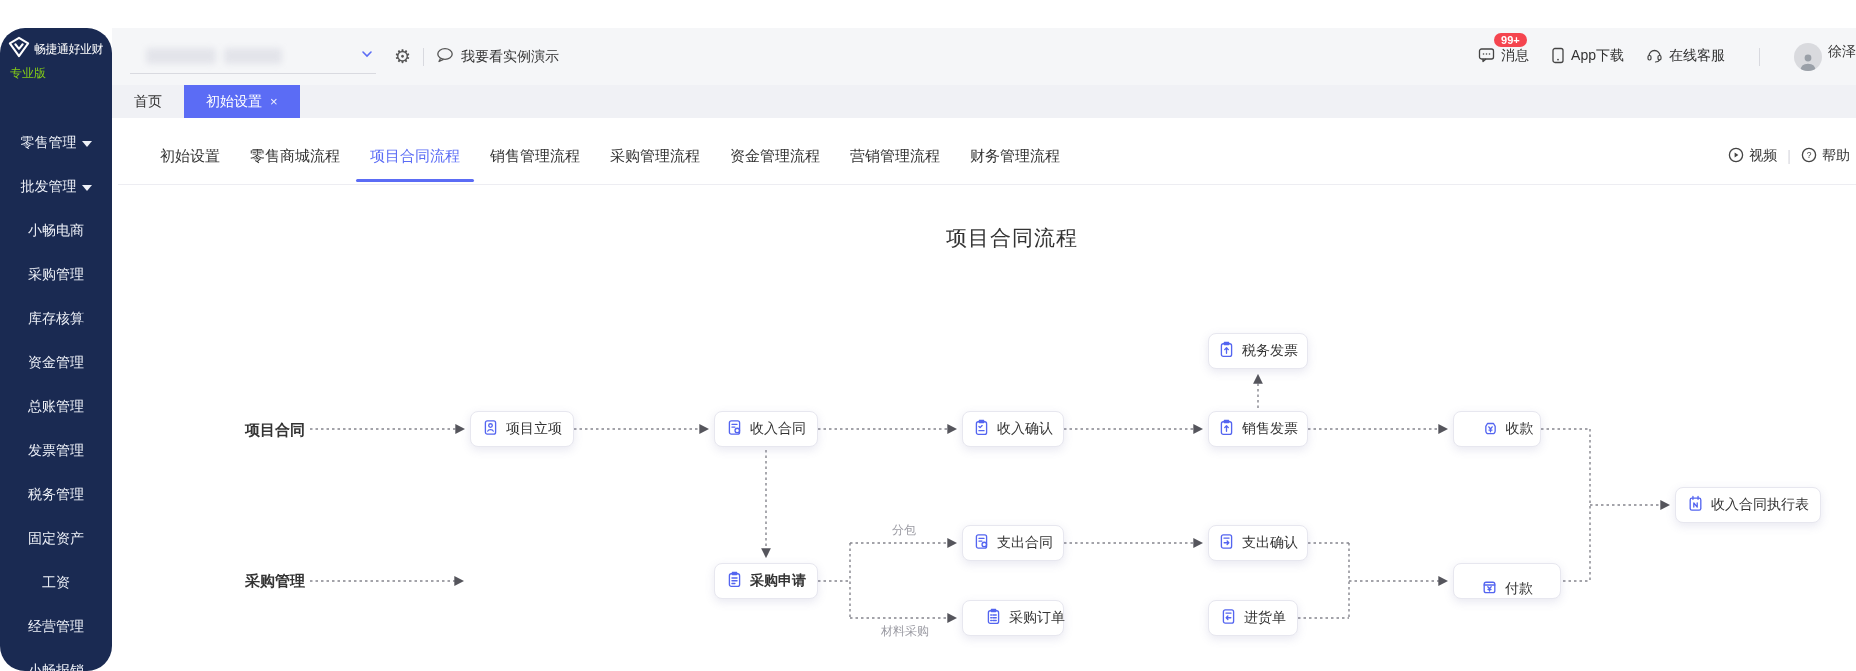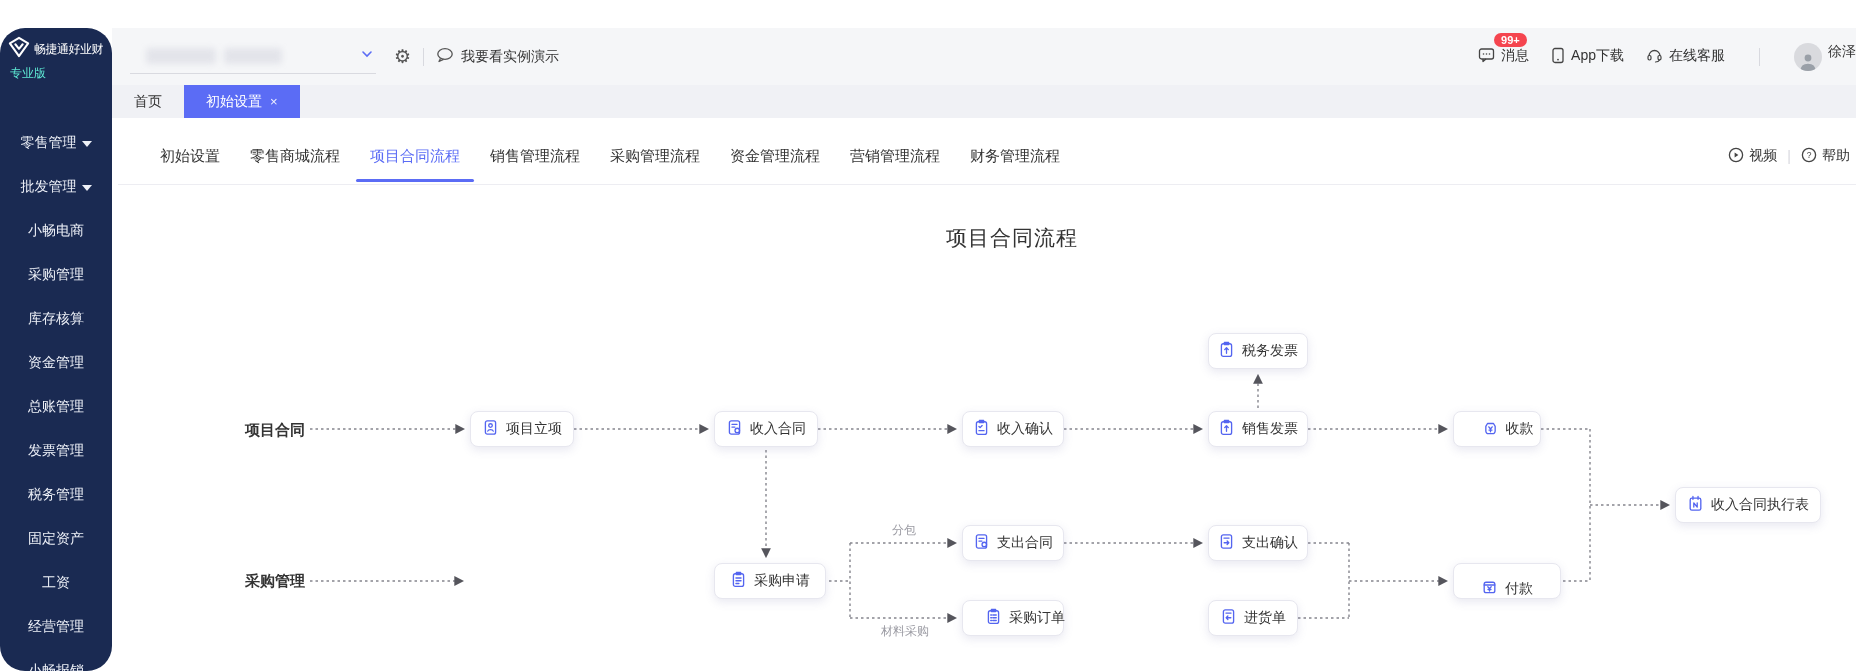--- a/index.html
+++ b/index.html
@@ -5,21 +5,21 @@
   * { margin:0; padding:0; box-sizing:border-box; }
   html,body { width:1856px; height:671px; overflow:hidden;
     font-family:"Liberation Sans","DejaVu Sans",sans-serif; background:#fff; }
   .top-strip { position:absolute; left:0; top:0; width:1856px; height:28px; background:#ffffff; }
 
   
   .sidebar { position:absolute; left:0; top:28px; width:112px; height:643px; background:#1a2a52;border-radius:25px; }
   .logo-block { height:57px; padding:8px 6px 0 8px; color:#fff; }
   .logo-row { display:flex; align-items:center; gap:4px; }
   .brand-name { font-size:12px; color:#fff; white-space:nowrap; letter-spacing:-0.5px; }
-  .brand-edition { font-size:12px; color:#5eead4; margin:3px 0 0 2px; }
+  .brand-edition { font-size:12px; color:#84cc16; margin:3px 0 0 2px; }
   .menu { padding-top:36px; }
   .menu-item { height:44px; display:flex; align-items:center; justify-content:center; gap:5px;
     color:#eef1f8; font-size:14px; cursor:pointer; }
   .caret { width:0; height:0; border-left:5px solid transparent; border-right:5px solid transparent;
     border-top:6px solid #eef1f8; margin-top:2px; }
 
   
   .header { position:absolute; left:112px; top:28px; width:1744px; height:57px; background:#f5f6f8;
     display:flex; align-items:center; }
   .company-select { position:relative; width:246px; margin-left:18px; height:34px;
@@ -320,21 +320,21 @@
           </svg></span>
         <span>收款</span>
       </div>
       <div class="flow-node" style="left: 1557px; top: 297px; width: 146px;">
         <span><svg width="17" height="17" viewBox="0 0 16 16" fill="none" stroke="#5465f0" stroke-width="1.25" stroke-linecap="round" stroke-linejoin="round">
             <rect x="3" y="3" width="10" height="11.2" rx="1.6"></rect>
             <path d="M5.6 1.4 V4 M10.4 1.4 V4 M6.4 11.4 V7.4 L9.6 11.4 V7.4"></path>
           </svg></span>
         <span>收入合同执行表</span>
       </div>
-      <div class="flow-node" style="left: 596px; top: 373px; width: 112px;">
+      <div class="flow-node" style="left: 596px; top: 373px; width: 104px; font-weight: bold;">
         <span><svg width="17" height="17" viewBox="0 0 16 16" fill="none" stroke="#5465f0" stroke-width="1.25" stroke-linecap="round" stroke-linejoin="round">
             <rect x="3.2" y="2.6" width="9.6" height="11.8" rx="1.8"></rect>
             <path d="M6 1.4 H10 V3.4 H6 Z M5.6 6.6 H10.4 M5.6 9.2 H10.4 M5.6 11.8 H8.4"></path>
           </svg></span>
         <span>采购申请</span>
       </div>
       <div class="flow-node" style="left: 844px; top: 335px; width: 102px;">
         <span><svg width="17" height="17" viewBox="0 0 16 16" fill="none" stroke="#5465f0" stroke-width="1.25" stroke-linecap="round" stroke-linejoin="round">
             <rect x="3.2" y="1.8" width="9.6" height="12.4" rx="1.8"></rect>
             <path d="M5.6 5 H10.4 M5.6 7.6 H8.4"></path>

